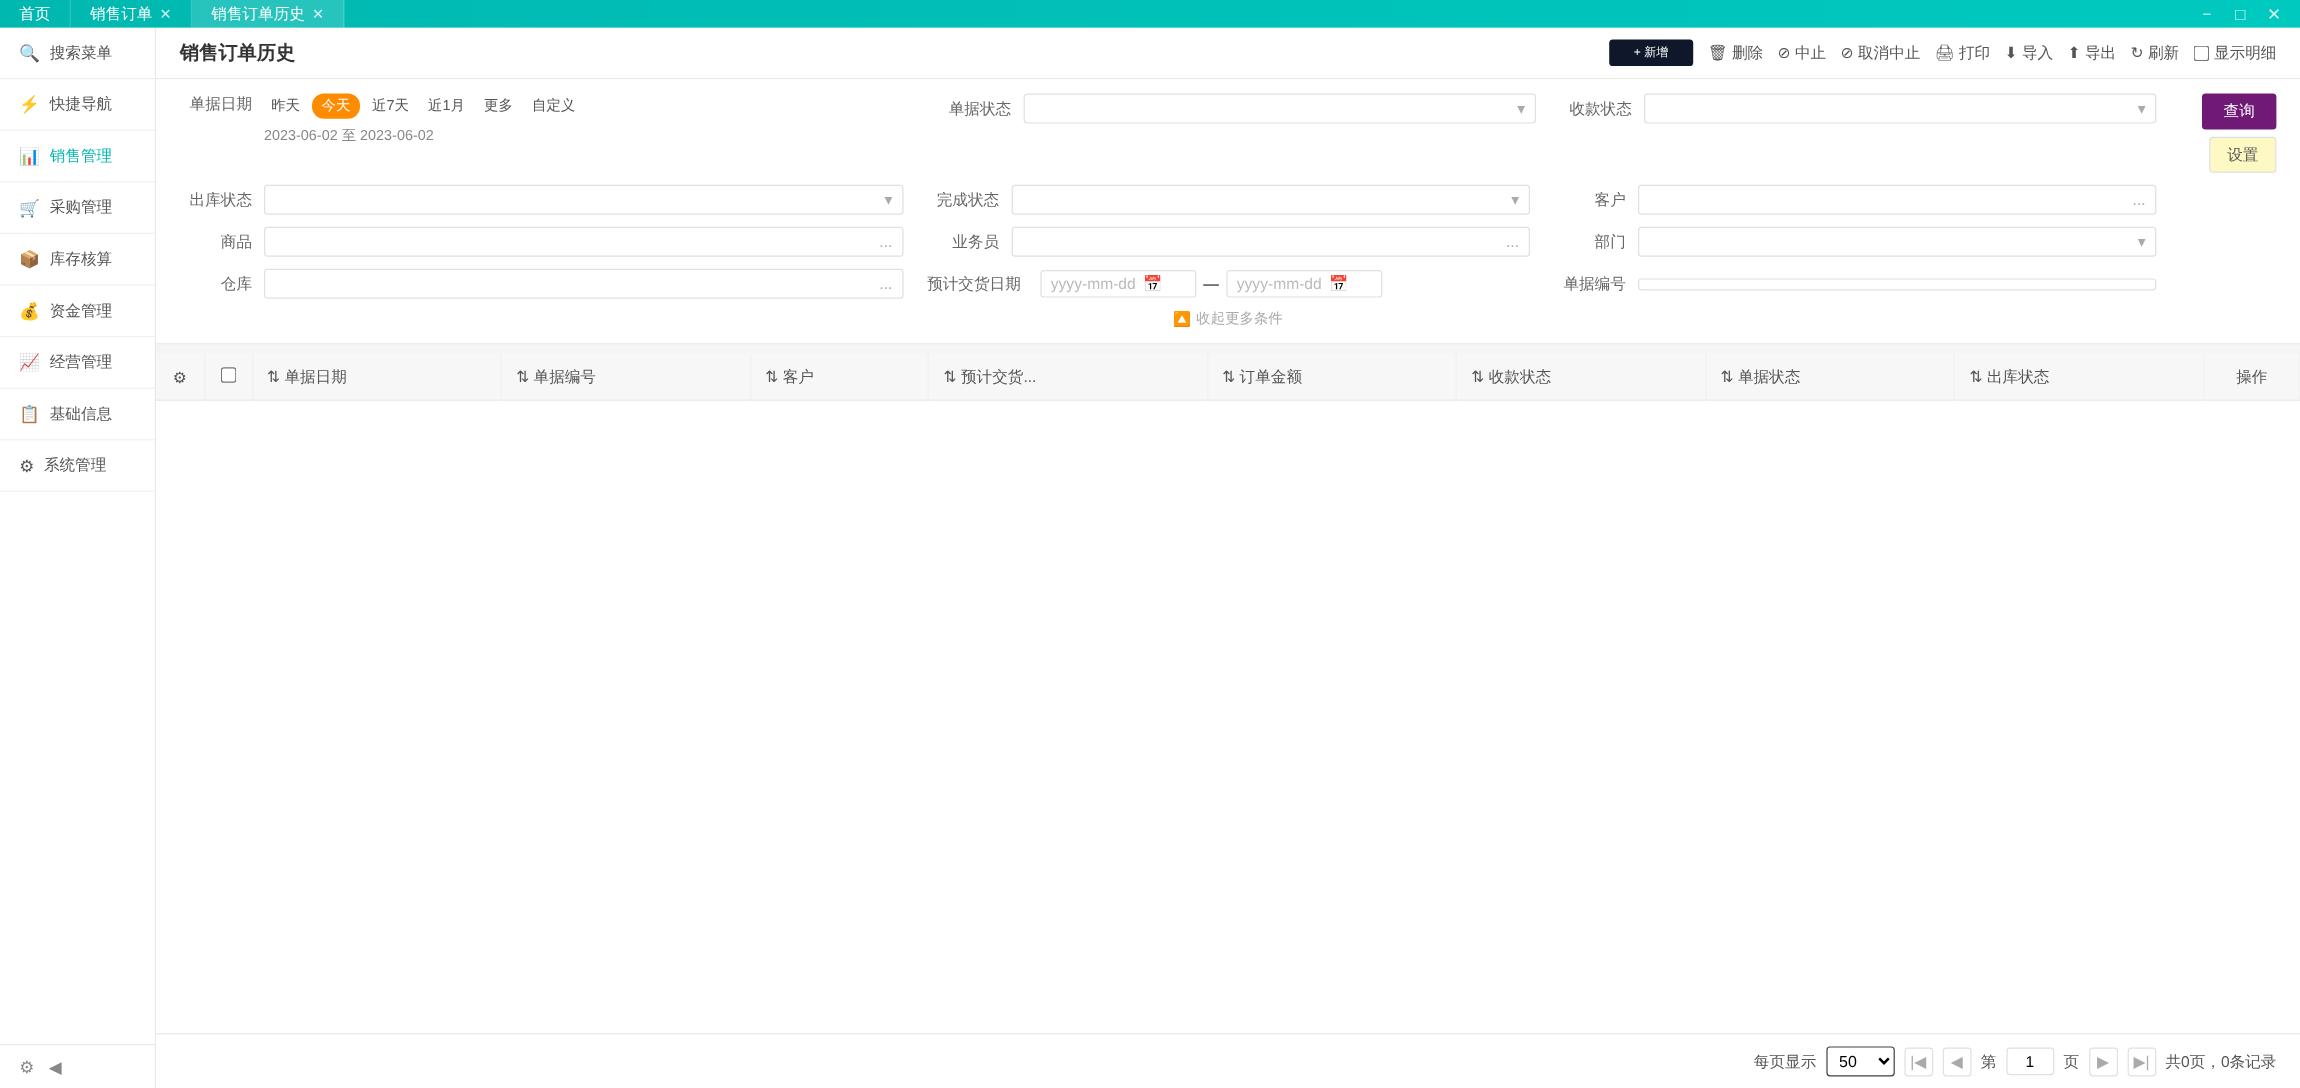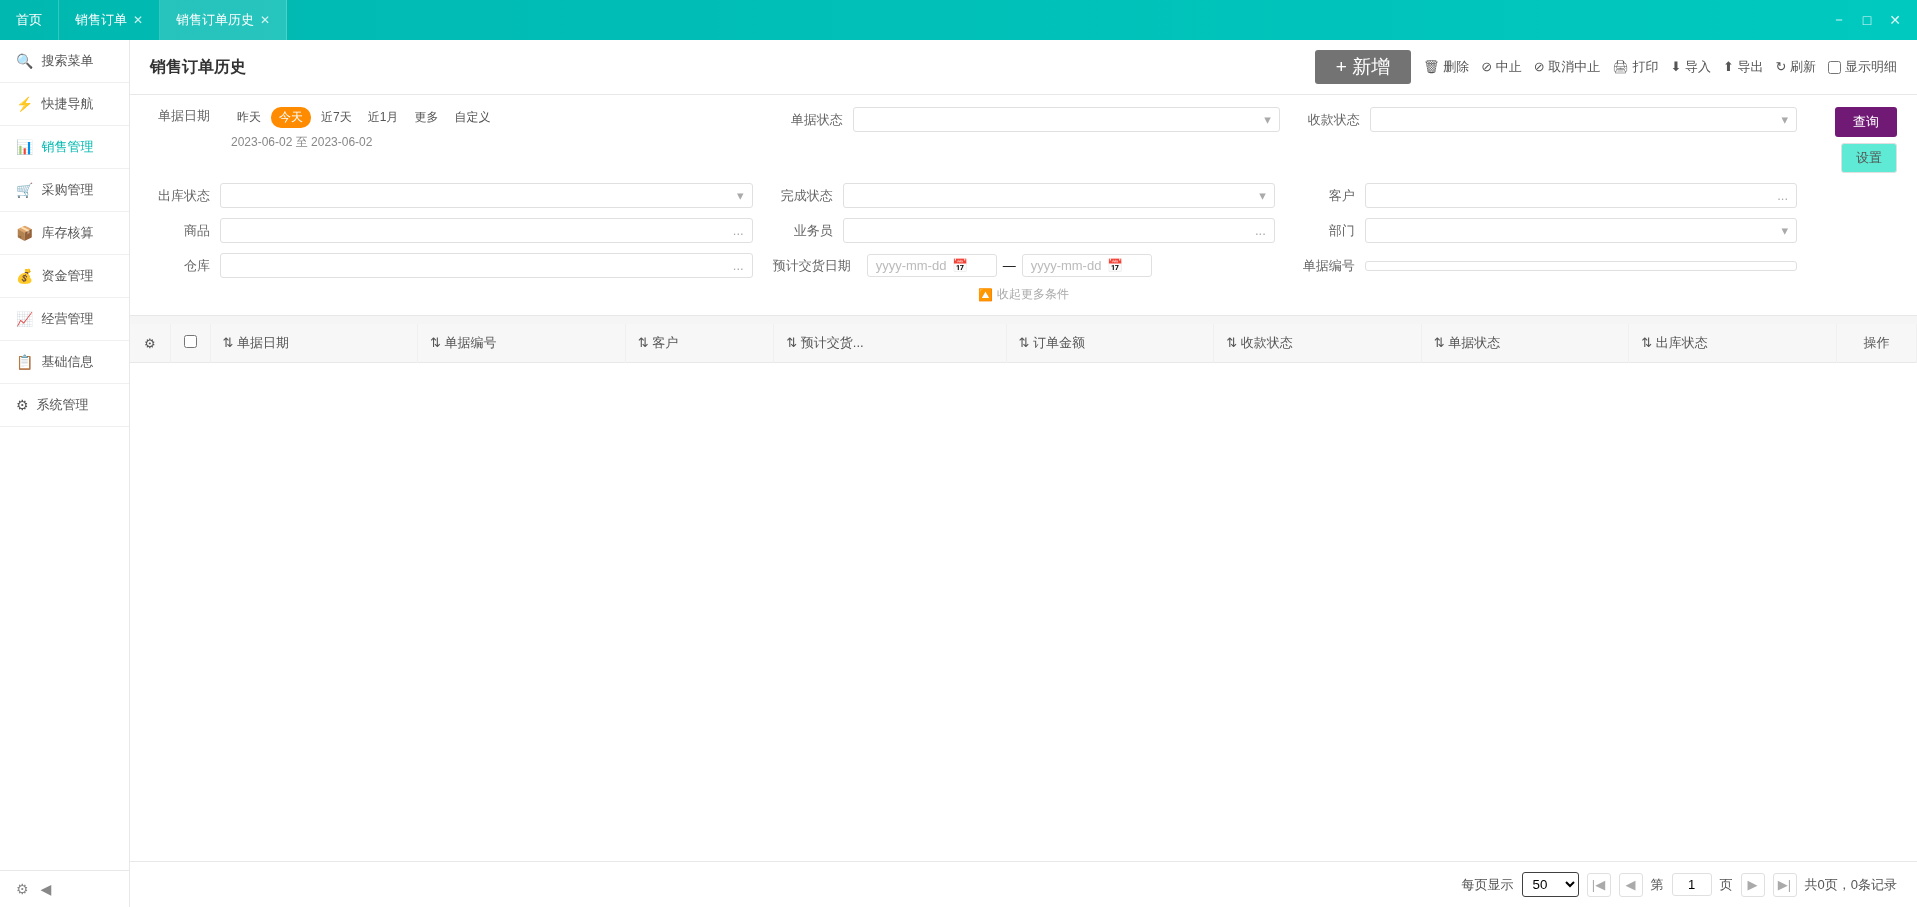--- a/index.html
+++ b/index.html
@@ -1,20 +1,20 @@
 <!DOCTYPE html>
 <html><head>
   <meta charset="utf-8">
   <style>
     * { box-sizing: border-box; margin: 0; padding: 0; }
     body { font-family: 'Microsoft YaHei', Arial, sans-serif; font-size: 13px; background: #f5f5f5; display: flex; flex-direction: column; height: 100vh; overflow: hidden; }
 
     
     .top-bar {
-      height: 40px;
+      height: 23px;
       background: linear-gradient(90deg, #00b8b0 0%, #00c9c0 100%);
       display: flex;
       align-items: stretch;
       position: relative;
     }
     .tab-item {
       display: flex;
       align-items: center;
       padding: 0 16px;
       color: #fff;
@@ -123,27 +123,27 @@
     .toolbar-btn {
       display: flex;
       align-items: center;
       gap: 4px;
       font-size: 13px;
       color: #555;
       cursor: pointer;
       white-space: nowrap;
     }
     .toolbar-btn-new {
-      background: #737373;
+      background: #0f172a;
       color: #fff;
       border: none;
       padding: 4px 21px;
       border-radius: 3px;
       cursor: pointer;
-      font-size: 19px;
+      font-size: 10px;
       display: flex;
       align-items: center;
       gap: 4px;
     }
     .display-toggle {
       display: flex;
       align-items: center;
       gap: 4px;
       font-size: 13px;
       color: #555;
@@ -324,21 +324,21 @@
     .query-btn {
       background: #701a75;
       color: #fff;
       border: none;
       padding: 6px 18px;
       border-radius: 3px;
       cursor: pointer;
       font-size: 13px;
     }
     .set-btn {
-      background: #5eead4;
+      background: #fef9c3;
       color: #555;
       border: 1px solid #e0e0e0;
       padding: 5px 14px;
       border-radius: 3px;
       cursor: pointer;
       font-size: 13px;
     }
     .query-area {
       display: flex;
       flex-direction: column;
@@ -431,21 +431,21 @@
           <input type="checkbox" style="">
           <span>显示明细</span>
         </label>
       </div>
     </div>
 
     <div class="filter-area">
 
       <div style="display:flex; align-items:flex-start; gap:20px; margin-bottom:10px;">
 
-        <div style="display:flex; align-items:flex-start; flex:1.2;gap:11px;">
+        <div style="display:flex; align-items:flex-start; flex:1.2;">
           <span class="filter-label">单据日期</span>
           <div style="display:flex; flex-direction:column; gap:4px;">
             <div style="display:flex; align-items:center; gap:4px;">
               <span class="date-btn">昨天</span>
               <span class="date-btn active">今天</span>
               <span class="date-btn">近7天</span>
               <span class="date-btn">近1月</span>
               <span class="date-btn">更多</span>
               <span class="date-btn">自定义</span>
             </div>

